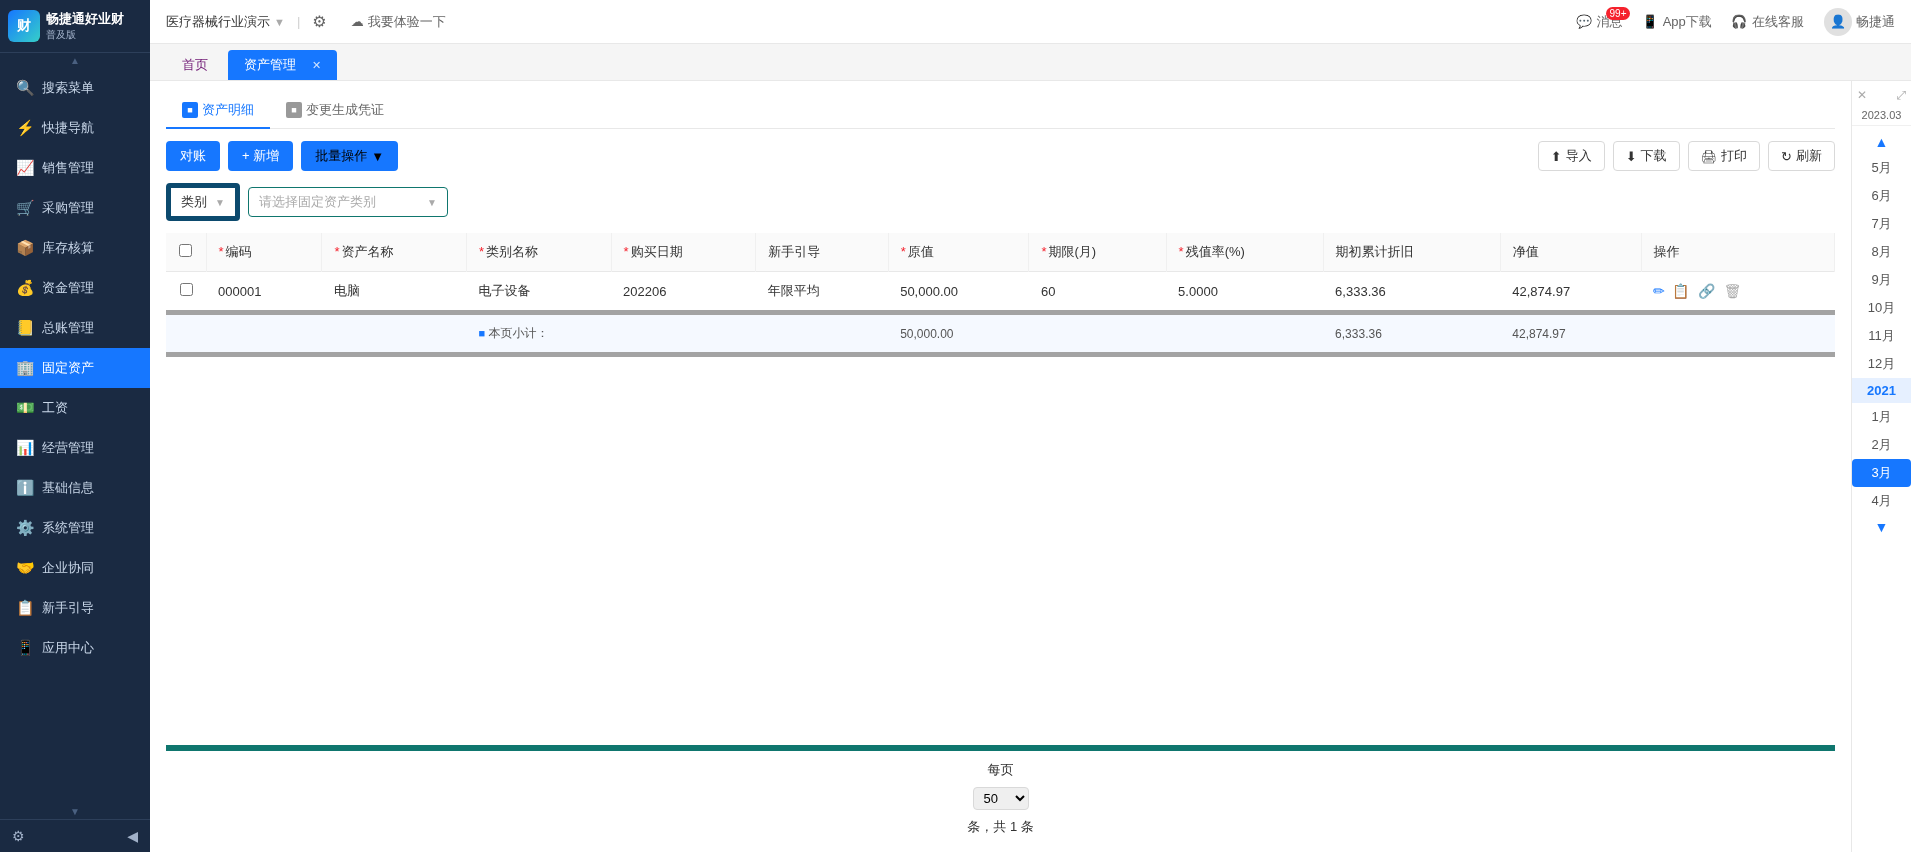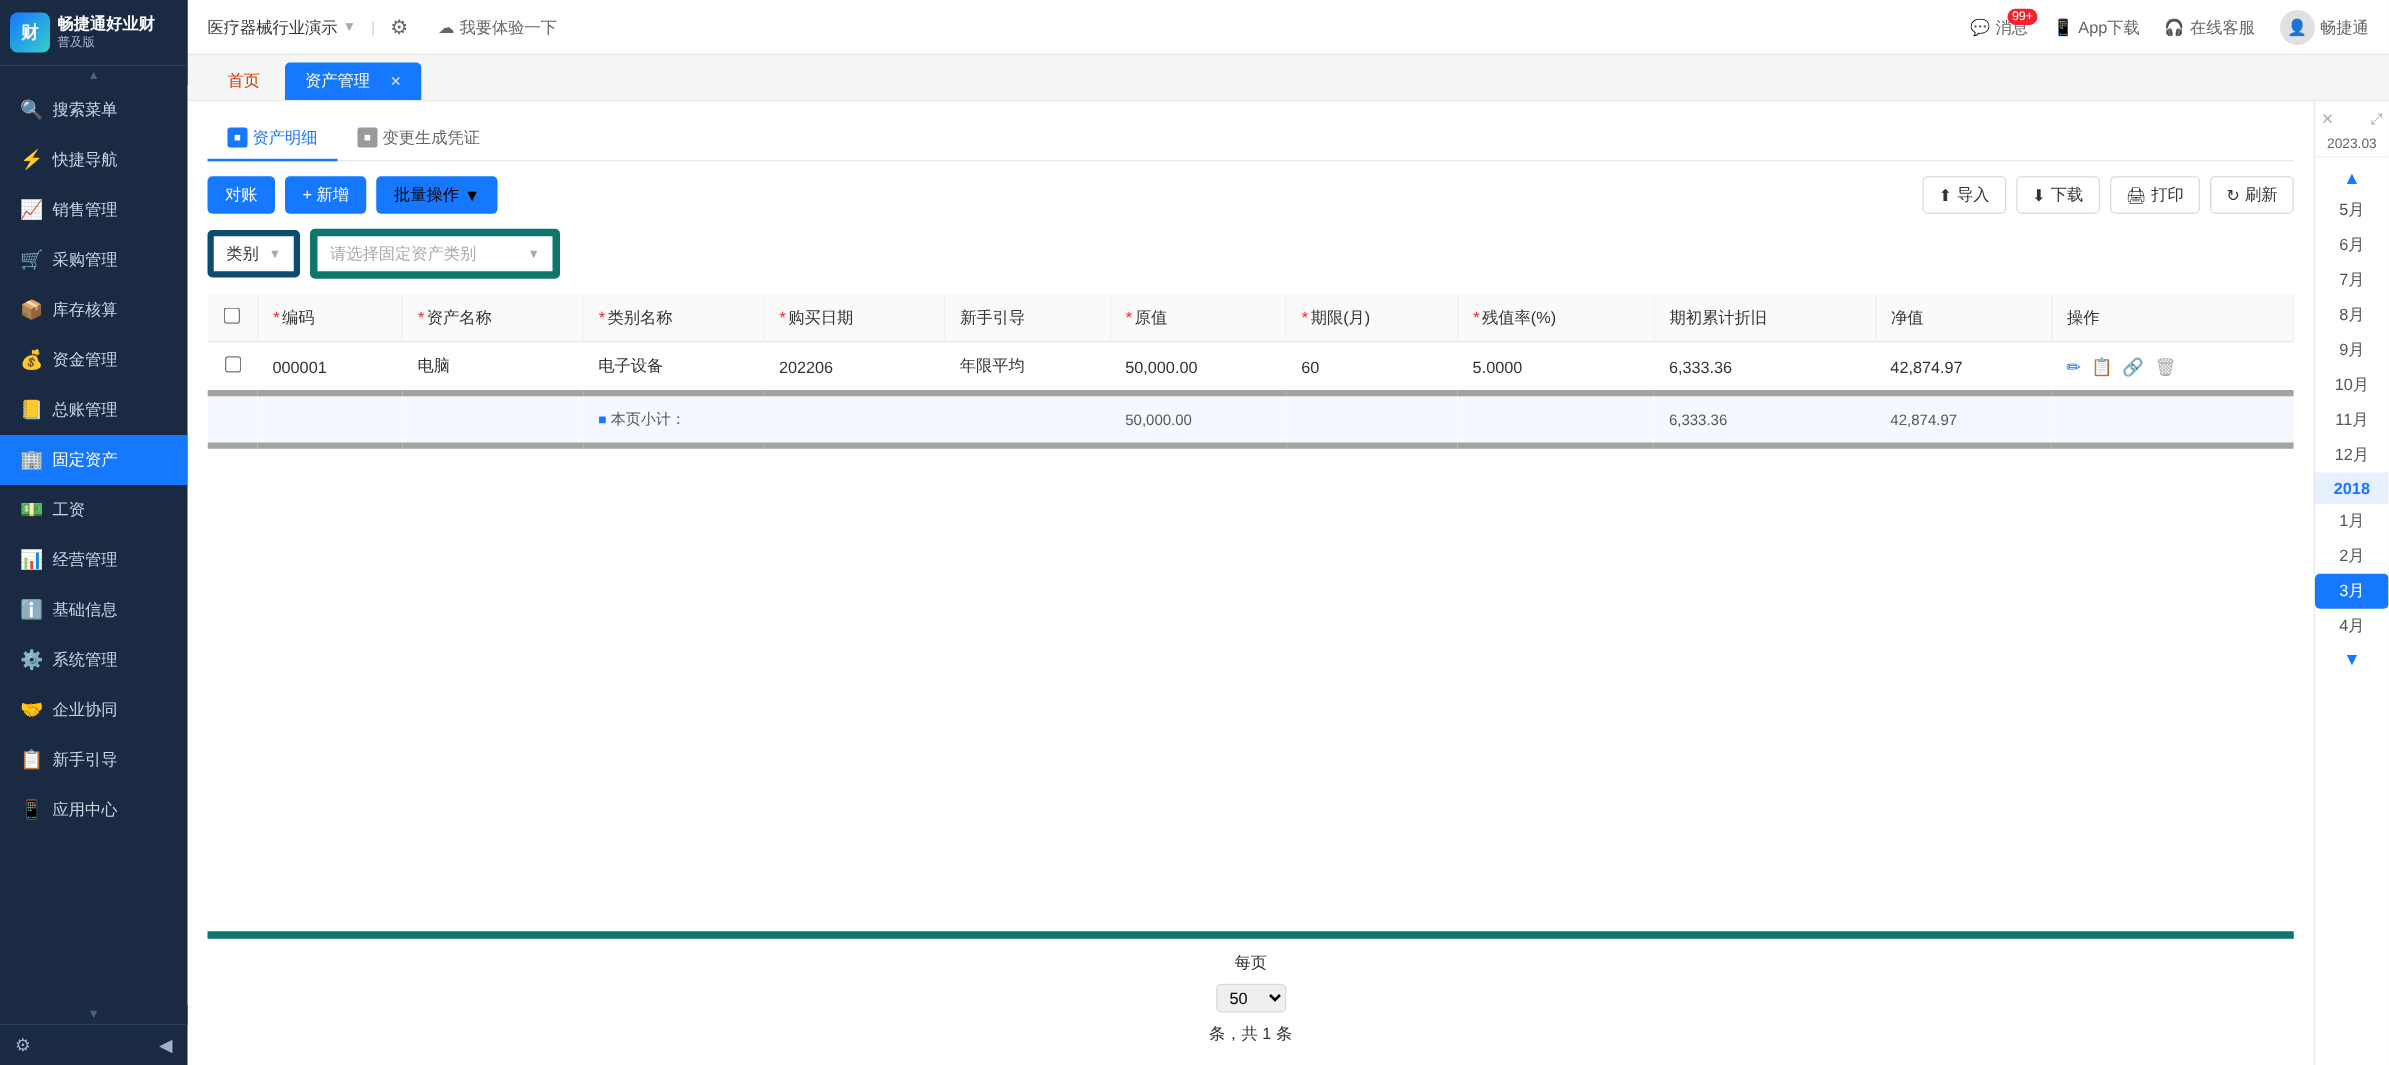--- a/index.html
+++ b/index.html
@@ -145,21 +145,21 @@
     }
     .tab.active {
       background: #1677ff;
       color: #fff;
       display: flex;
       align-items: center;
       gap: 16px;
     }
     .tab-home {
       background: transparent;
-      color: #c2410c;
+      color: #701a75;
     }
 
     
     .content {
       flex: 1;
       display: flex;
       overflow: hidden;
       background: #fff;
     }
     .content-main {
@@ -266,21 +266,21 @@
       background: #fff;
       cursor: pointer;
       font-size: 13px;
       color: #333;
       min-width: 70px;
     }
     .filter-input {
       display: flex;
       align-items: center;
       gap: 4px;
-      border: 6px solid #0f766e;
+      border: 1px solid #0f766e;
       padding: 5px 10px;
       border-radius: 4px;
       background: #fff;
       font-size: 13px;
       color: #aaa;
       min-width: 200px;
       cursor: pointer;
     }
 
     
@@ -675,21 +675,21 @@
 
       <div class="cal-item"><span>5月</span></div>
       <div class="cal-item"><span>6月</span></div>
       <div class="cal-item"><span>7月</span></div>
       <div class="cal-item"><span>8月</span></div>
       <div class="cal-item"><span>9月</span></div>
       <div class="cal-item"><span>10月</span></div>
       <div class="cal-item"><span>11月</span></div>
       <div class="cal-item"><span>12月</span></div>
 
-      <div class="cal-item year-label"><span>2018</span></div>
+      <div class="cal-item year-label"><span>2021</span></div>
 
       <div class="cal-item"><span>1月</span></div>
       <div class="cal-item"><span>2月</span></div>
       <div class="cal-item current"><span>3月</span></div>
       <div class="cal-item"><span>4月</span></div>
 
       <div class="panel-scroll-down">▼</div>
     </div>
   </div>
 </div>

